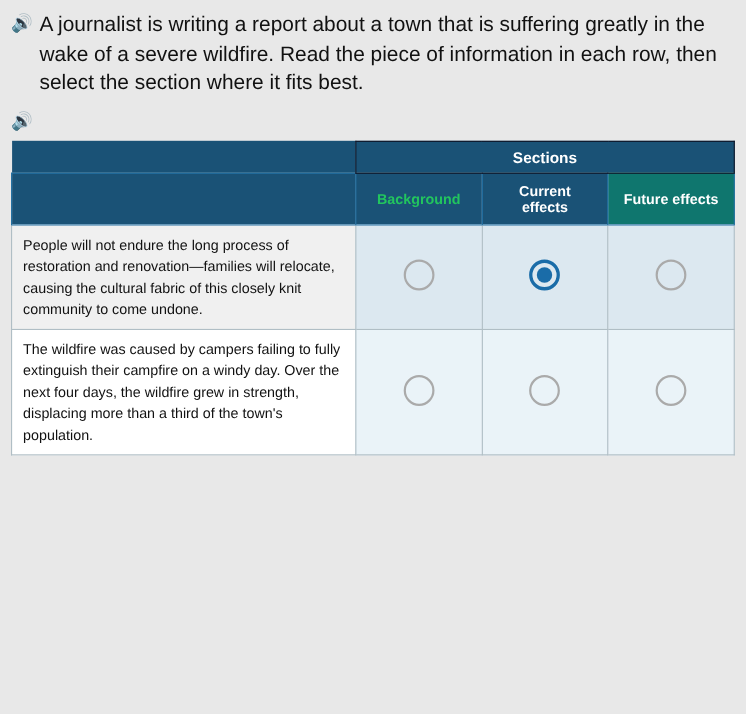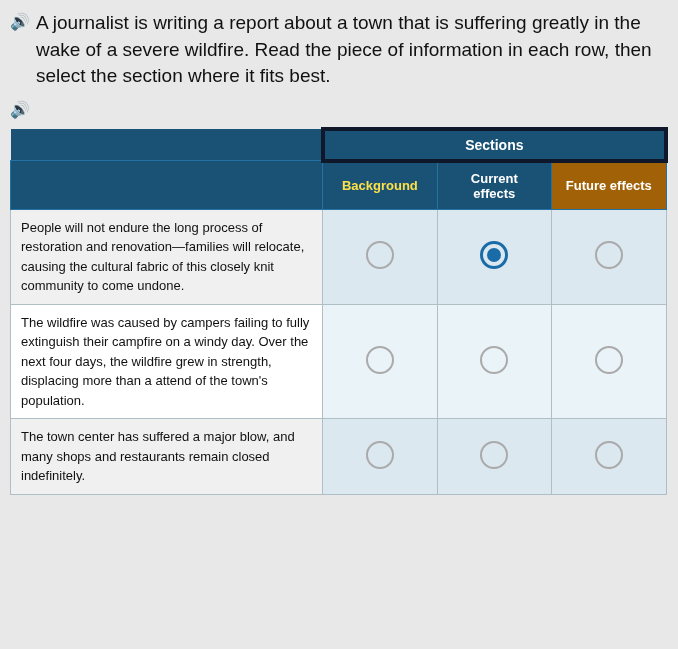--- a/index.html
+++ b/index.html
@@ -104,42 +104,36 @@
 </div>
 
 <div style="margin-bottom:8px;">
   <span style="font-size:16px;">🔊</span>
 </div>
 
 <table>
   <thead>
     <tr>
       <td class="top-header-spacer" style="width:300px;"></td>
-      <td colspan="3" style="background:#1a5276; color:white; text-align:center; font-weight:bold; font-size:14px; padding:6px 8px; border:4px solid #0f172a;">Sections</td>
+      <td colspan="3" style="background:#1a5276; color:white; text-align:center; font-weight:bold; font-size:14px; padding:6px 8px; border:1px solid #0f172a;">Sections</td>
     </tr>
     <tr>
       <td style="background:#1a5276; width:300px; border:1px solid #2471a3;"></td>
-      <td style="background:#1a5276; color:#fde047; text-align:center; font-weight:bold; font-size:13px; padding:8px 10px; border:1px solid #2471a3; vertical-align:middle;">Background</td>
+      <td style="background:#1a5276; color:#22c55e; text-align:center; font-weight:bold; font-size:13px; padding:8px 10px; border:1px solid #2471a3; vertical-align:middle;">Background</td>
       <td style="background:#1a5276; color:white; text-align:center; font-weight:bold; font-size:13px; padding:8px 21px; border:1px solid #2471a3; vertical-align:middle;">Current effects</td>
-      <td style="background:#a16207; color:white; text-align:center; font-weight:bold; font-size:13px; padding:8px 10px; border:1px solid #2471a3; vertical-align:middle;">Future effects</td>
+      <td style="background:#0f766e; color:white; text-align:center; font-weight:bold; font-size:13px; padding:8px 10px; border:1px solid #2471a3; vertical-align:middle;">Future effects</td>
     </tr>
   </thead>
   <tbody id="table-body">
   <tr class="data-row">
         <td class="text-col">People will not endure the long process of restoration and renovation—families will relocate, causing the cultural fabric of this closely knit community to come undone.</td>
         <td class="radio-cell"><div class="radio-outer"></div></td>
         <td class="radio-cell"><div class="radio-outer selected"></div></td>
         <td class="radio-cell"><div class="radio-outer"></div></td>
       </tr>
       <tr class="data-row">
-        <td class="text-col">The wildfire was caused by campers failing to fully extinguish their campfire on a windy day. Over the next four days, the wildfire grew in strength, displacing more than a attend of the town's population.</td>
-        <td class="radio-cell"><div class="radio-outer"></div></td>
-        <td class="radio-cell"><div class="radio-outer"></div></td>
-        <td class="radio-cell"><div class="radio-outer"></div></td>
-      </tr>
-      <tr class="data-row">
-        <td class="text-col">The town center has suffered a major blow, and many shops and restaurants remain closed indefinitely.</td>
+        <td class="text-col">The wildfire was caused by campers failing to fully extinguish their campfire on a windy day. Over the next four days, the wildfire grew in strength, displacing more than a third of the town's population.</td>
         <td class="radio-cell"><div class="radio-outer"></div></td>
         <td class="radio-cell"><div class="radio-outer"></div></td>
         <td class="radio-cell"><div class="radio-outer"></div></td>
       </tr>
     </tbody>
 </table>
 
 </body></html>

